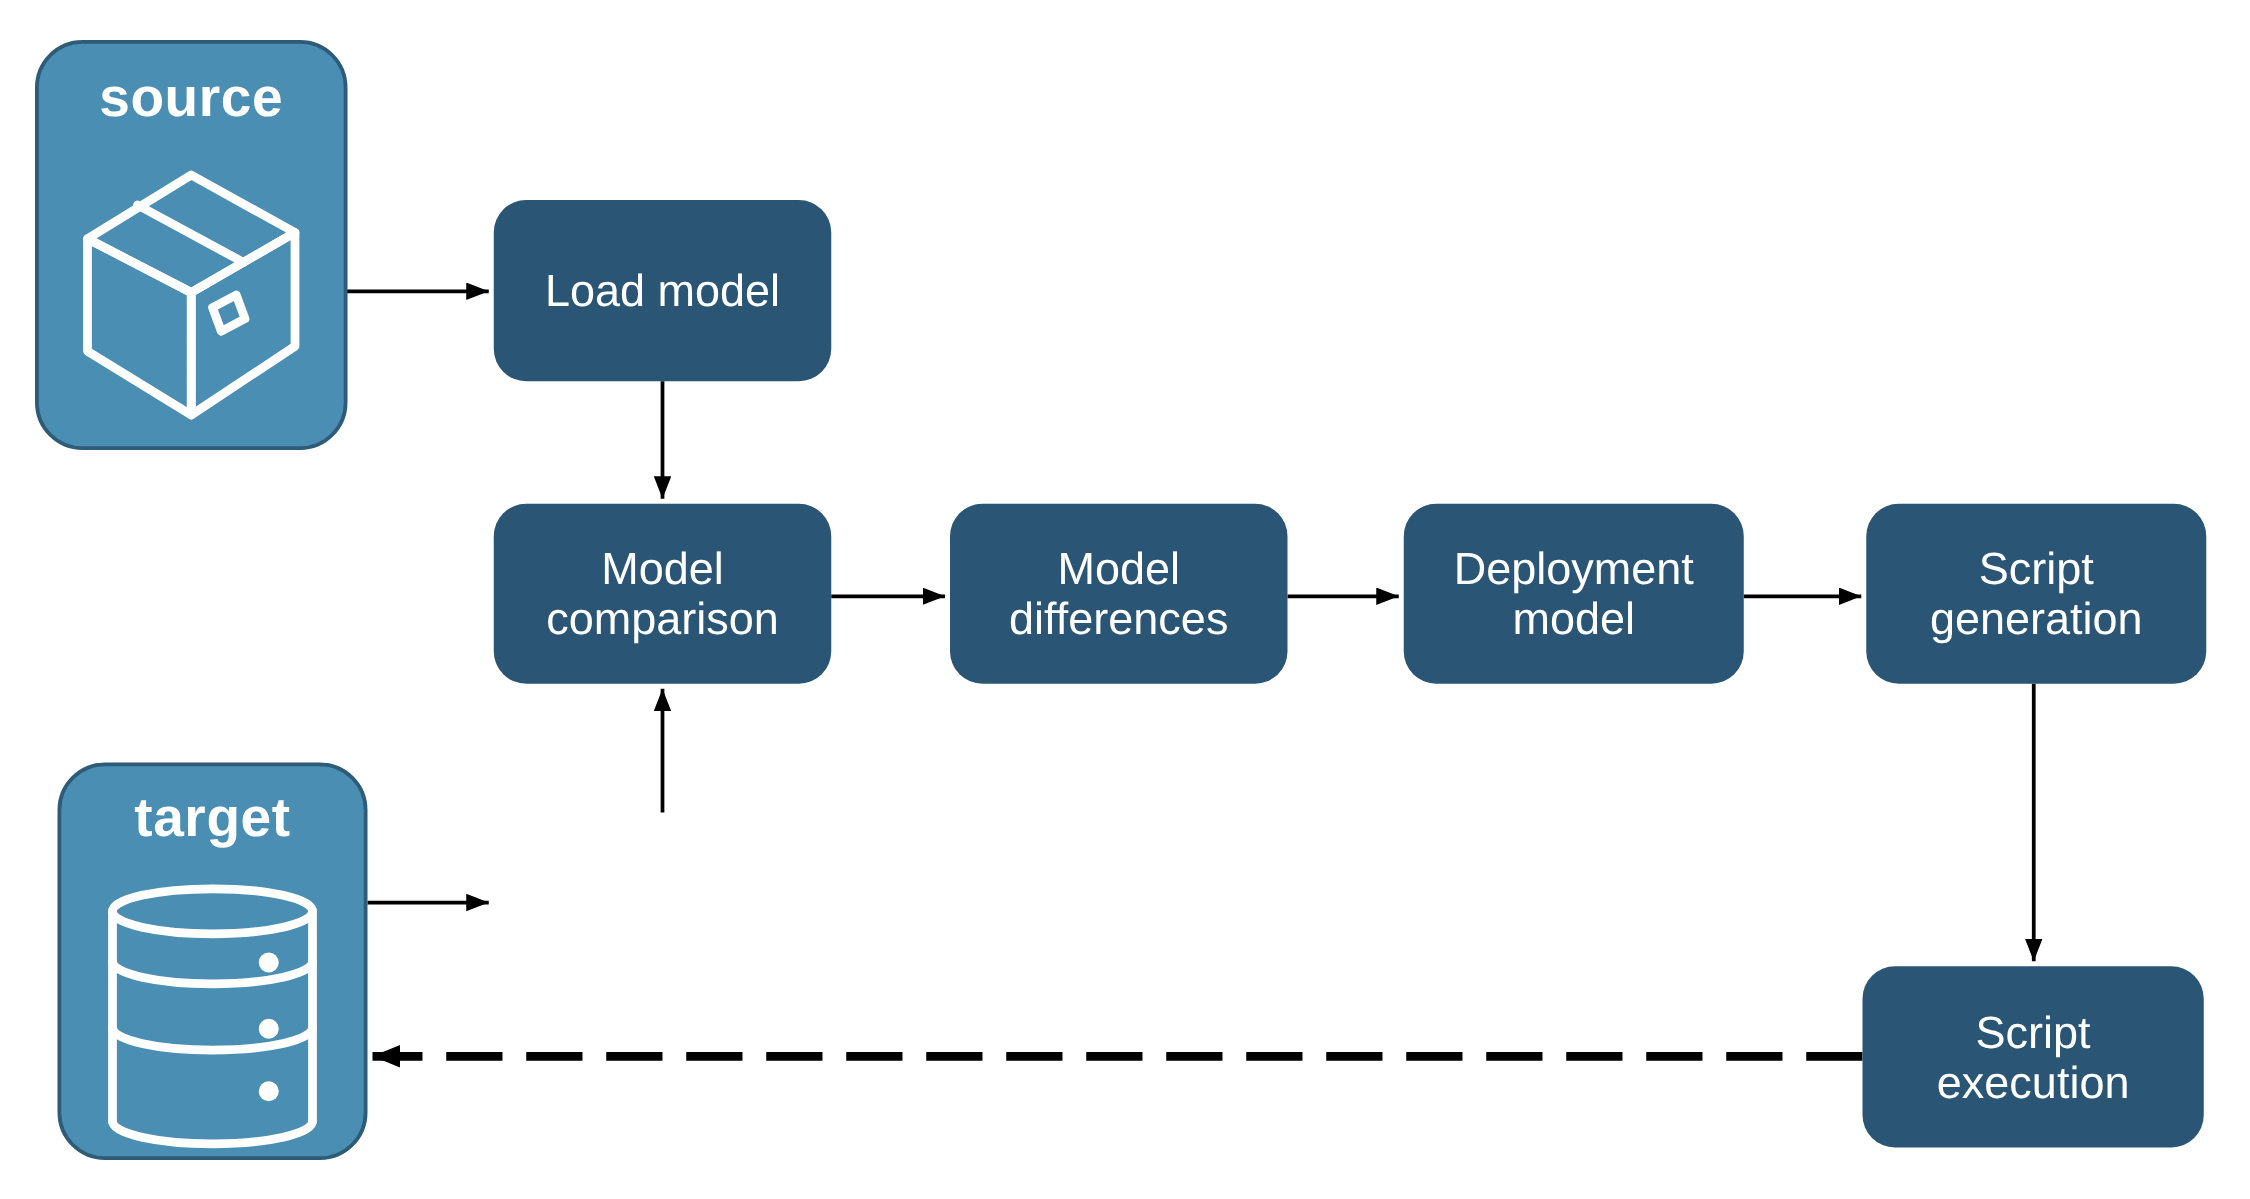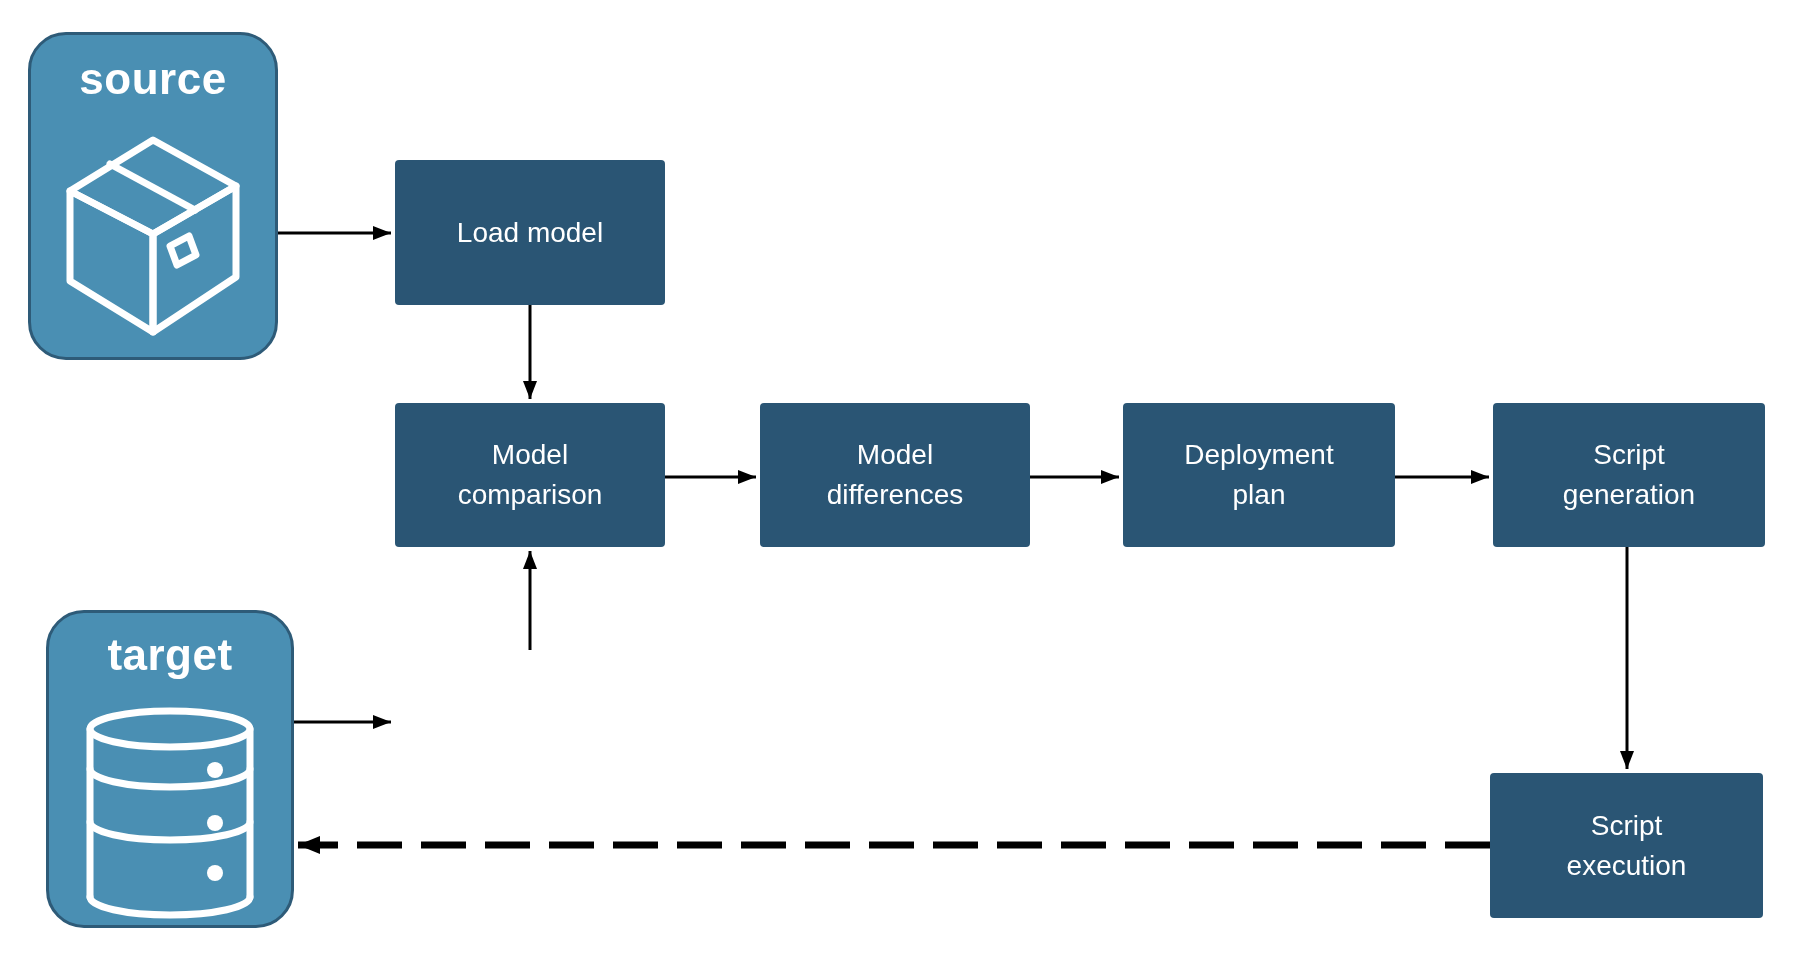--- a/index.html
+++ b/index.html
@@ -25,23 +25,23 @@
   .entity-source{left:28px;top:32px;width:250px;height:328px;}
   .entity-source .entity-label{margin-top:20px;}
   .entity-source .entity-icon{margin-top:33px;}
   .entity-target{left:46px;top:610px;width:248px;height:318px;}
   .entity-target .entity-label{margin-top:18px;}
   .entity-target .entity-icon{margin-top:28px;}
 
   .step{
     position:absolute;box-sizing:border-box;
     background:var(--step-fill,#2A5574);
-    border-radius:4px;
+    border-radius:26px;
     display:flex;align-items:center;justify-content:center;text-align:center;
-    color:var(--text,#fff);font-size:28px;line-height:40px;white-space:pre-line;
+    color:var(--text,#fff);font-size:36px;line-height:40px;white-space:pre-line;
   }
   .step-load-model       {left:395px;top:160px;width:270px;height:145px;}
   .step-model-comparison {left:395px;top:403px;width:270px;height:144px;}
   .step-reverse-engineer {left:395px;top:650px;width:272px;height:143px;}
   .step-model-differences{left:760px;top:403px;width:270px;height:144px;}
   .step-deployment-plan  {left:1123px;top:403px;width:272px;height:144px;}
   .step-script-generation{left:1493px;top:403px;width:272px;height:144px;}
   .step-script-execution {left:1490px;top:773px;width:273px;height:145px;}
 
   .icon-stroke{stroke:#fff;fill:none;stroke-width:7;stroke-linejoin:round;stroke-linecap:round;}
@@ -96,19 +96,19 @@
       <circle cx="129" cy="166" r="8" fill="#fff" stroke="none"></circle>
     </svg>
   </div>
 
   <div class="step step-load-model">Load model</div>
   <div class="step step-model-comparison">Model
 comparison</div>
   <div class="step step-model-differences">Model
 differences</div>
   <div class="step step-deployment-plan">Deployment
-plan</div>
+model</div>
   <div class="step step-script-generation">Script
 generation</div>
   <div class="step step-script-execution">Script
 execution</div>
 
 </div>
 
 </body></html>

